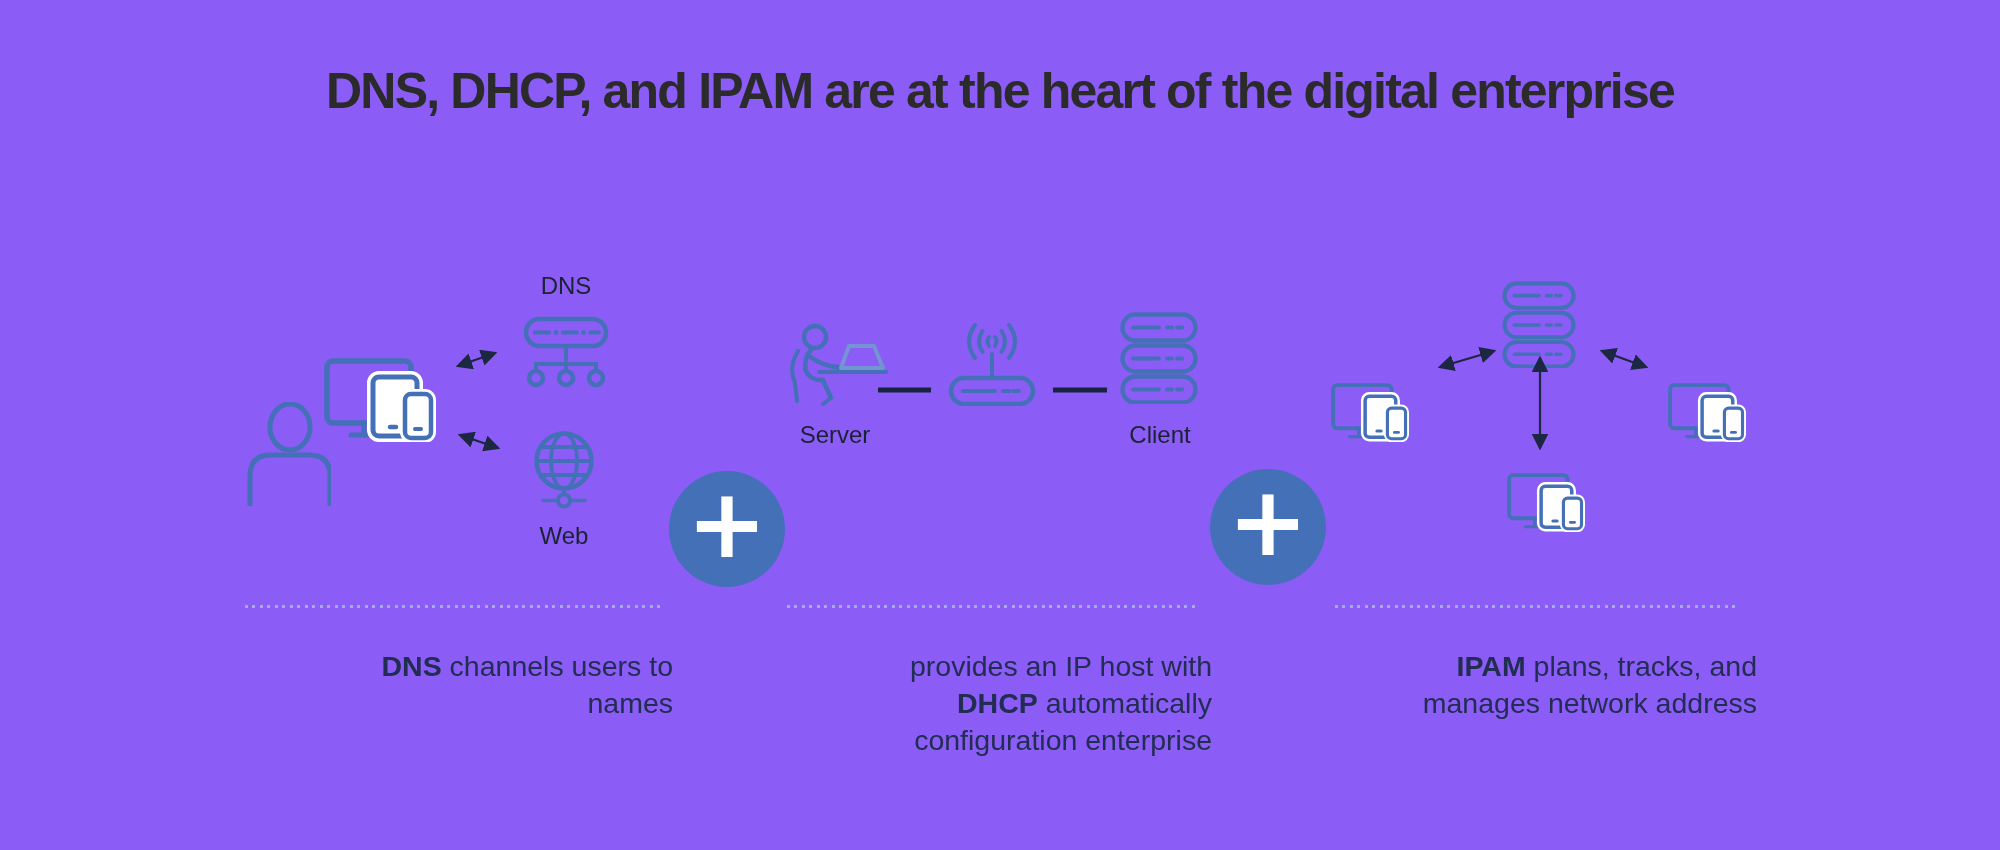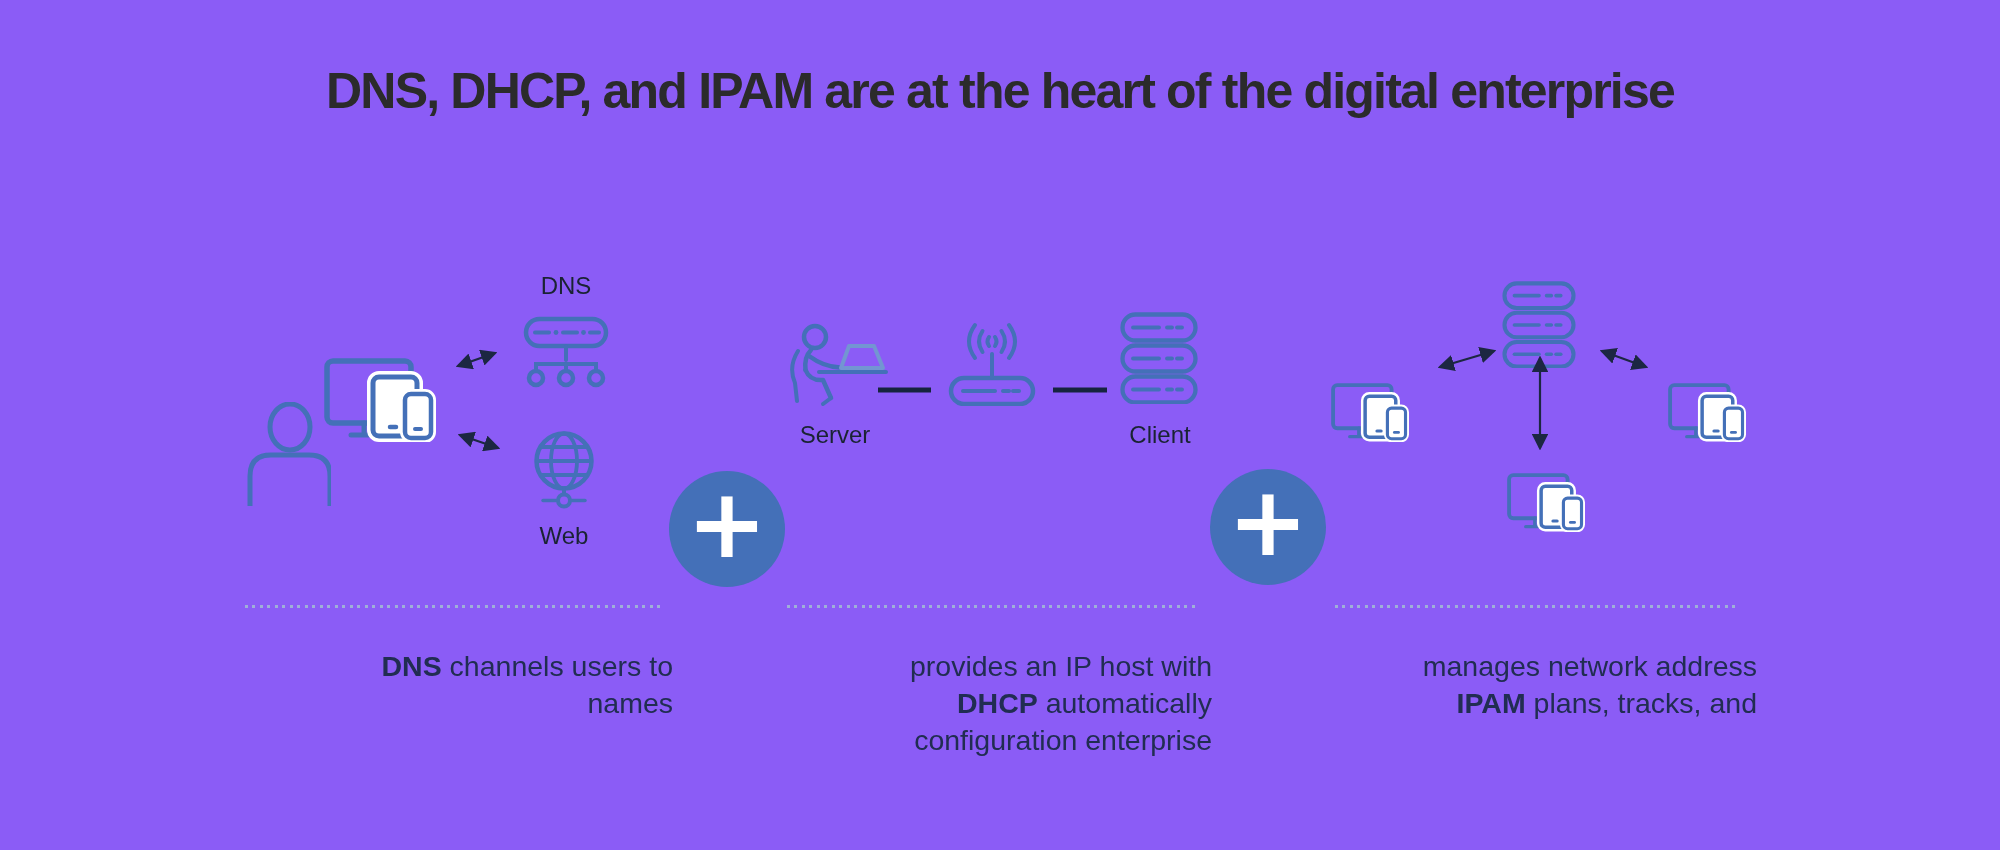--- a/index.html
+++ b/index.html
@@ -244,22 +244,22 @@
         <line x1="66" y1="69" x2="72" y2="69" stroke="#4470b8" stroke-width="4.5"></line>
         <rect x="81" y="36" width="26" height="44" rx="6" fill="#ffffff" stroke="#ffffff" stroke-width="10"></rect>
         <rect x="81" y="36" width="26" height="44" rx="6" fill="#ffffff" stroke="#4470b8" stroke-width="4.5"></rect>
         <line x1="91" y1="71" x2="97" y2="71" stroke="#4470b8" stroke-width="4"></line>
       </g>
     </svg>
 
     <div class="abs dots" style="left:1335px;top:605px;width:405px"></div>
 
     <div class="abs blurb" style="left:1317px;top:648px">
+      <div><b>IPAM</b><span> plans, tracks, and</span></div>
       <div>manages network address</div>
-      <div><b>IPAM</b><span> plans, tracks, and</span></div>
     </div>
   </div>
 
   <svg class="abs" style="left:0;top:0;pointer-events:none" width="2000" height="850" viewBox="0 0 2000 850">
     <defs>
       <marker id="ah" viewBox="0 0 10 10" refX="8.5" refY="5" markerWidth="7.5" markerHeight="7.5" orient="auto-start-reverse">
         <path d="M0 0 L10 5 L0 10 z" fill="#1c2742"></path>
       </marker>
     </defs>
     <g stroke="#1c2742" stroke-width="2.2" fill="none">

